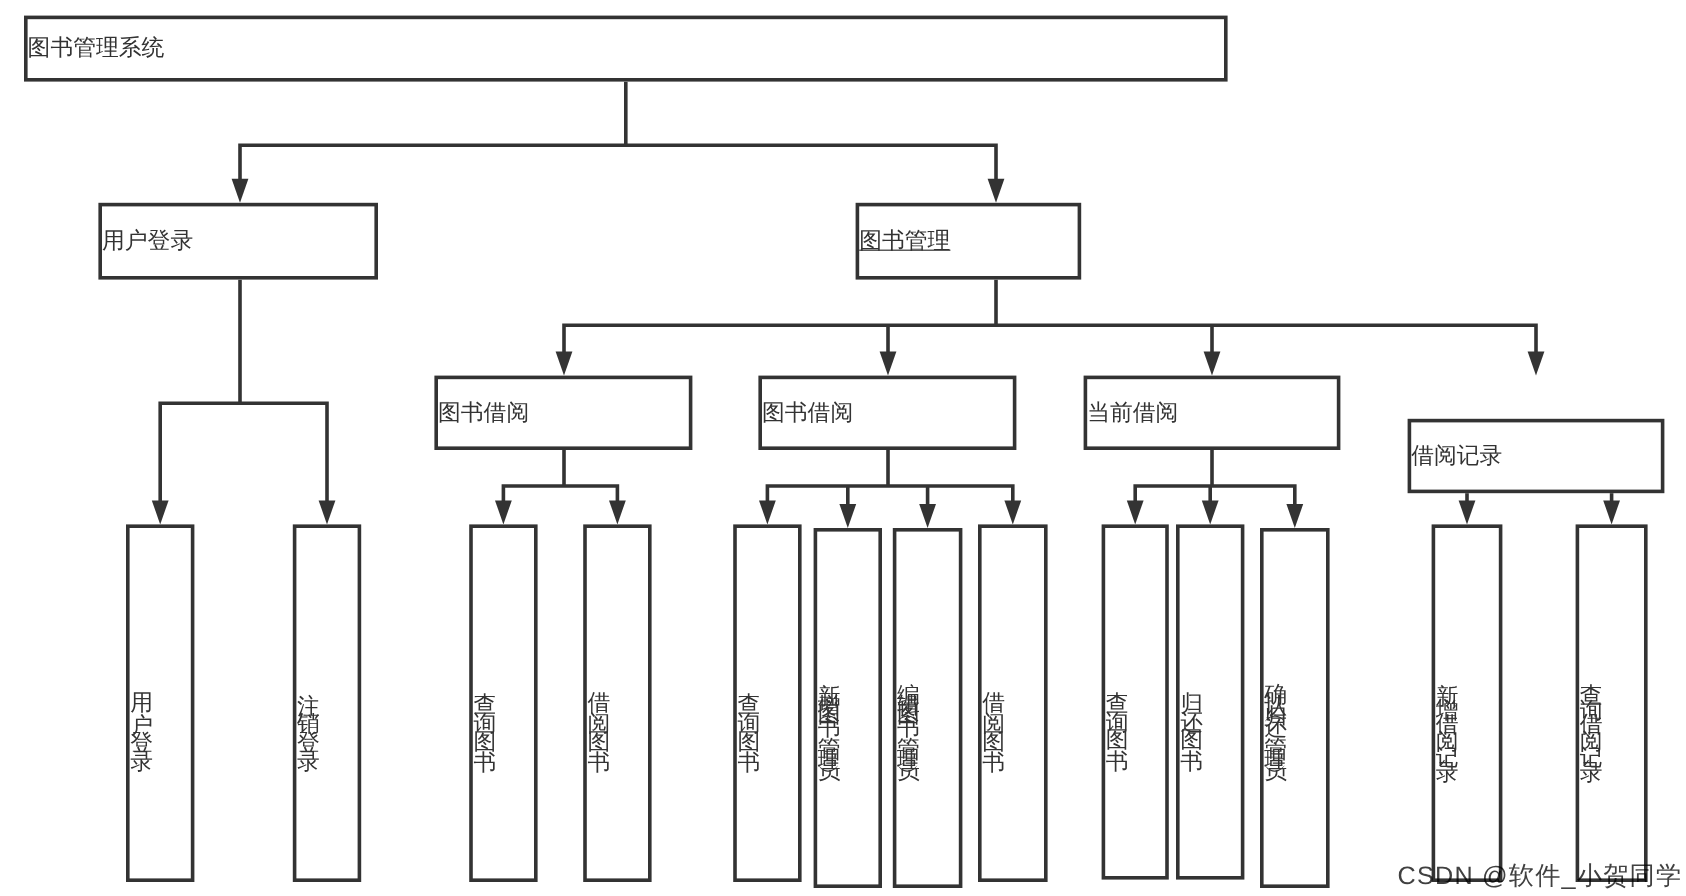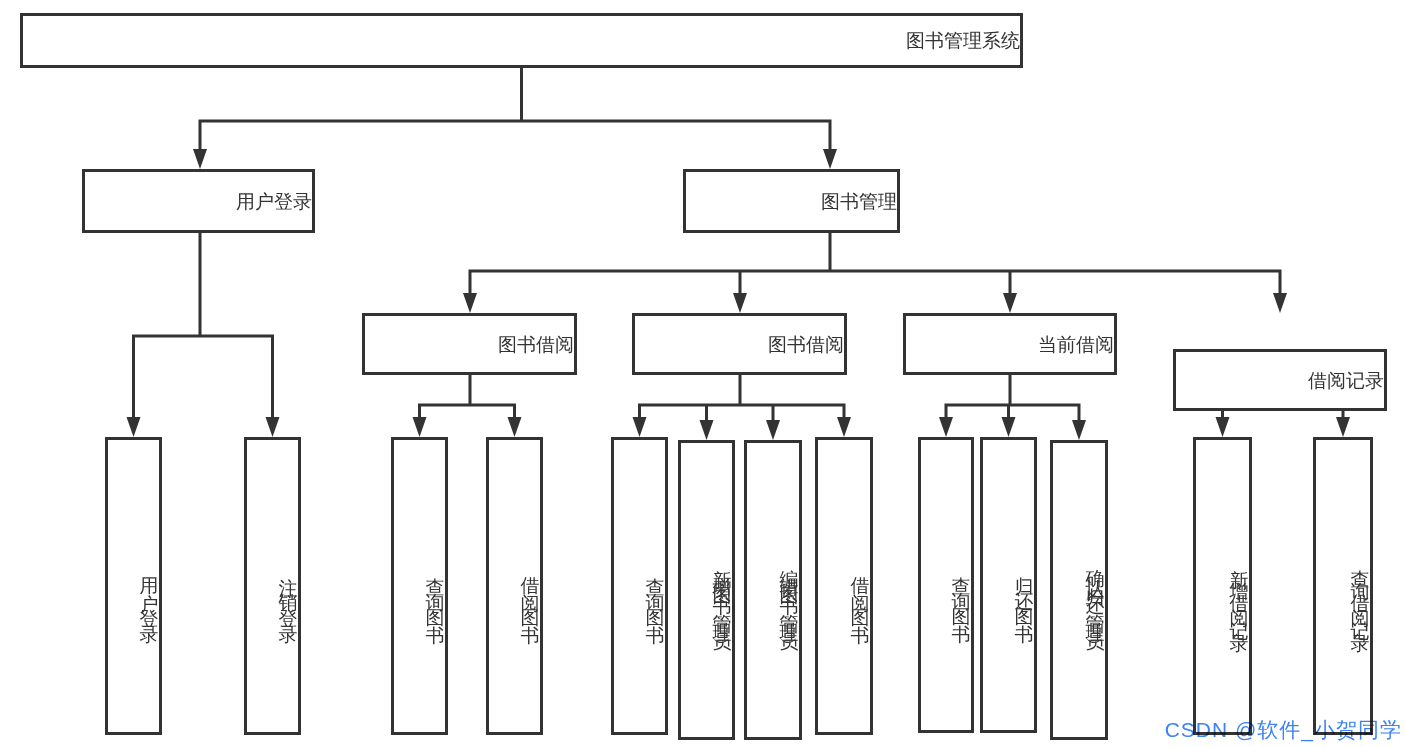--- a/index.html
+++ b/index.html
@@ -21,40 +21,40 @@
     z-index: 0;
   }
   .box {
     position: absolute;
     box-sizing: border-box;
     border: 3px solid #333333;
     background: #ffffff;
     color: #333333;
     display: flex;
     align-items: center;
-    justify-content: flex-end;
+    justify-content: flex-start;
     font-size: 19px;
     z-index: 1;
     line-height: 1;
   }
   .vtext {
     writing-mode: vertical-rl;
     text-orientation: mixed;
     display: block;
     white-space: nowrap;
   }
   .ls-l { letter-spacing: 16px; padding-inline-start: 16px; }
   .ls-m { letter-spacing: 13px; padding-inline-start: 13px; }
   .ls-s { letter-spacing: 9px;  padding-inline-start: 9px; }
   #watermark {
     position: absolute;
     right: 3px;
     bottom: 3px;
     font-size: 21px;
-    color: #3b82f6;
+    color: #404040;
     letter-spacing: 1px;
     z-index: 2;
     mix-blend-mode: multiply;
     white-space: nowrap;
   }
 </style>
 </head>
 <body>
 
 <div id="stage">
@@ -130,21 +130,21 @@
     </g>
   </svg>
 
   <div class="box" style="left:20px; top:13px; width:1003px; height:55px;">
     <span>图书管理系统</span>
   </div>
 
   <div class="box" style="left:82px; top:169px; width:233px; height:64px;">
     <span>用户登录</span>
   </div>
-  <div class="box" style="left:683px; top:169px; width:217px; height:64px;">
+  <div class="box" style="left:713px; top:169px; width:188px; height:64px;text-decoration:underline;">
     <span>图书管理</span>
   </div>
 
   <div class="box" style="left:362px; top:313px; width:215px; height:62px;">
     <span>图书借阅</span>
   </div>
   <div class="box" style="left:632px; top:313px; width:215px; height:62px;">
     <span>图书借阅</span>
   </div>
   <div class="box" style="left:903px; top:313px; width:214px; height:62px;">

